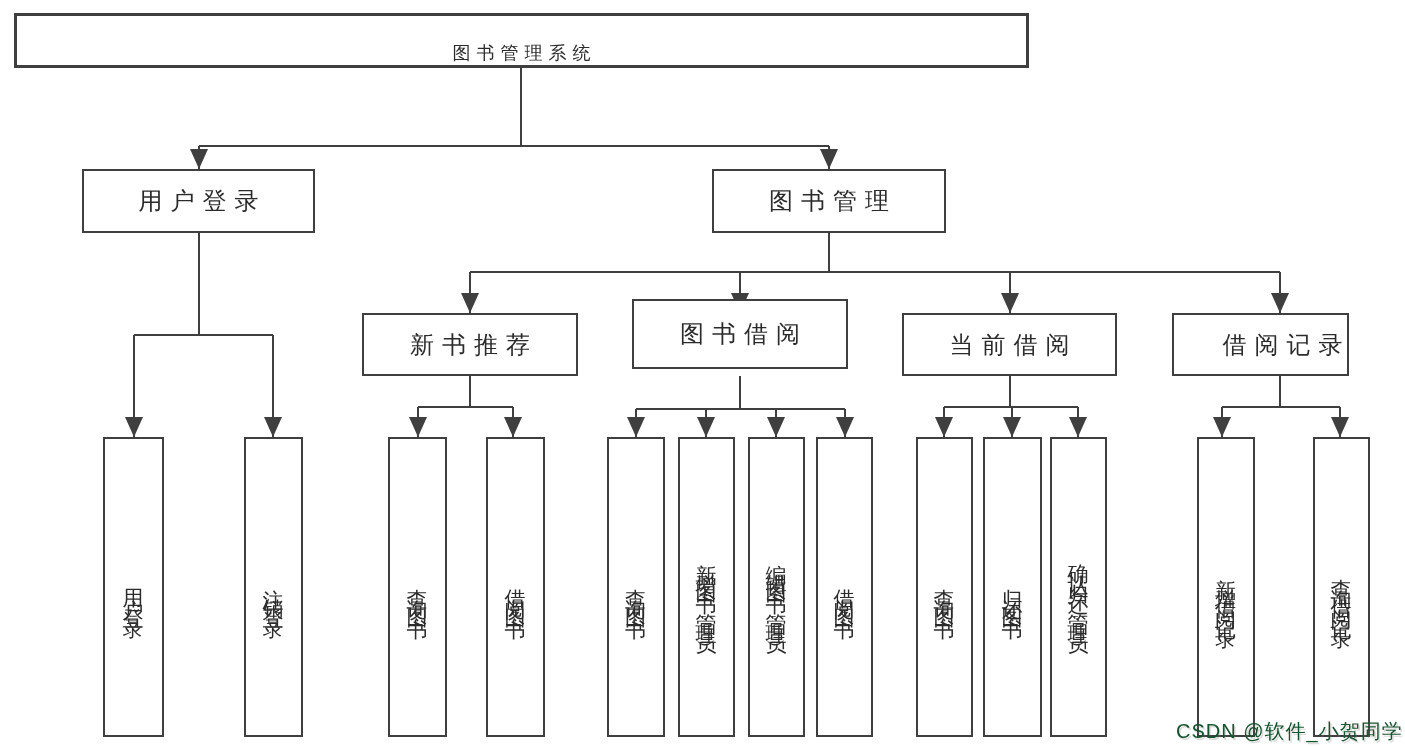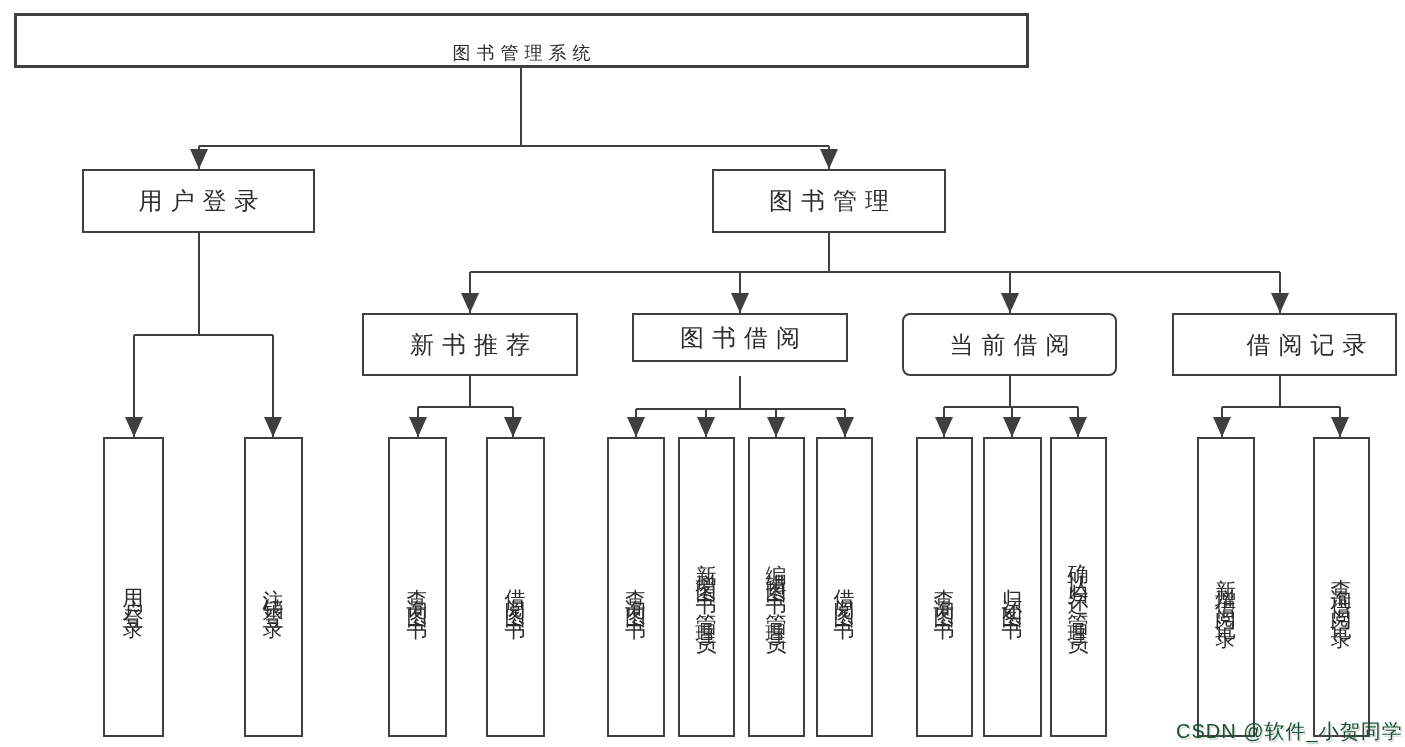--- a/index.html
+++ b/index.html
@@ -82,27 +82,27 @@
   <div class="node node-h" style="left:82px;top:169px;width:233px;height:64px;">
     <span>用户登录</span>
   </div>
   <div class="node node-h" style="left:712px;top:169px;width:234px;height:64px;">
     <span>图书管理</span>
   </div>
 
   <div class="node node-h" style="left:362px;top:313px;width:216px;height:63px;">
     <span>新书推荐</span>
   </div>
-  <div class="node node-h" style="left:632px;top:313px;width:216px;height:49px;">
+  <div class="node node-h" style="left:632px;top:299px;width:216px;height:70px;">
     <span>图书借阅</span>
   </div>
-  <div class="node node-h" style="left:902px;top:313px;width:215px;height:63px;border-radius:8px;">
+  <div class="node node-h" style="left:902px;top:313px;width:215px;height:63px;">
     <span>当前借阅</span>
   </div>
-  <div class="node node-h" style="left:1172px;top:313px;width:225px;height:63px;padding-left:44px;">
+  <div class="node node-h" style="left:1172px;top:313px;width:177px;height:63px;padding-left:44px;">
     <span>借阅记录</span>
   </div>
 
   <div class="node node-v" style="left:103px;top:437px;width:61px;height:300px;">
     <span>用户登录</span>
   </div>
   <div class="node node-v" style="left:244px;top:437px;width:59px;height:300px;">
     <span>注销登录</span>
   </div>
 

